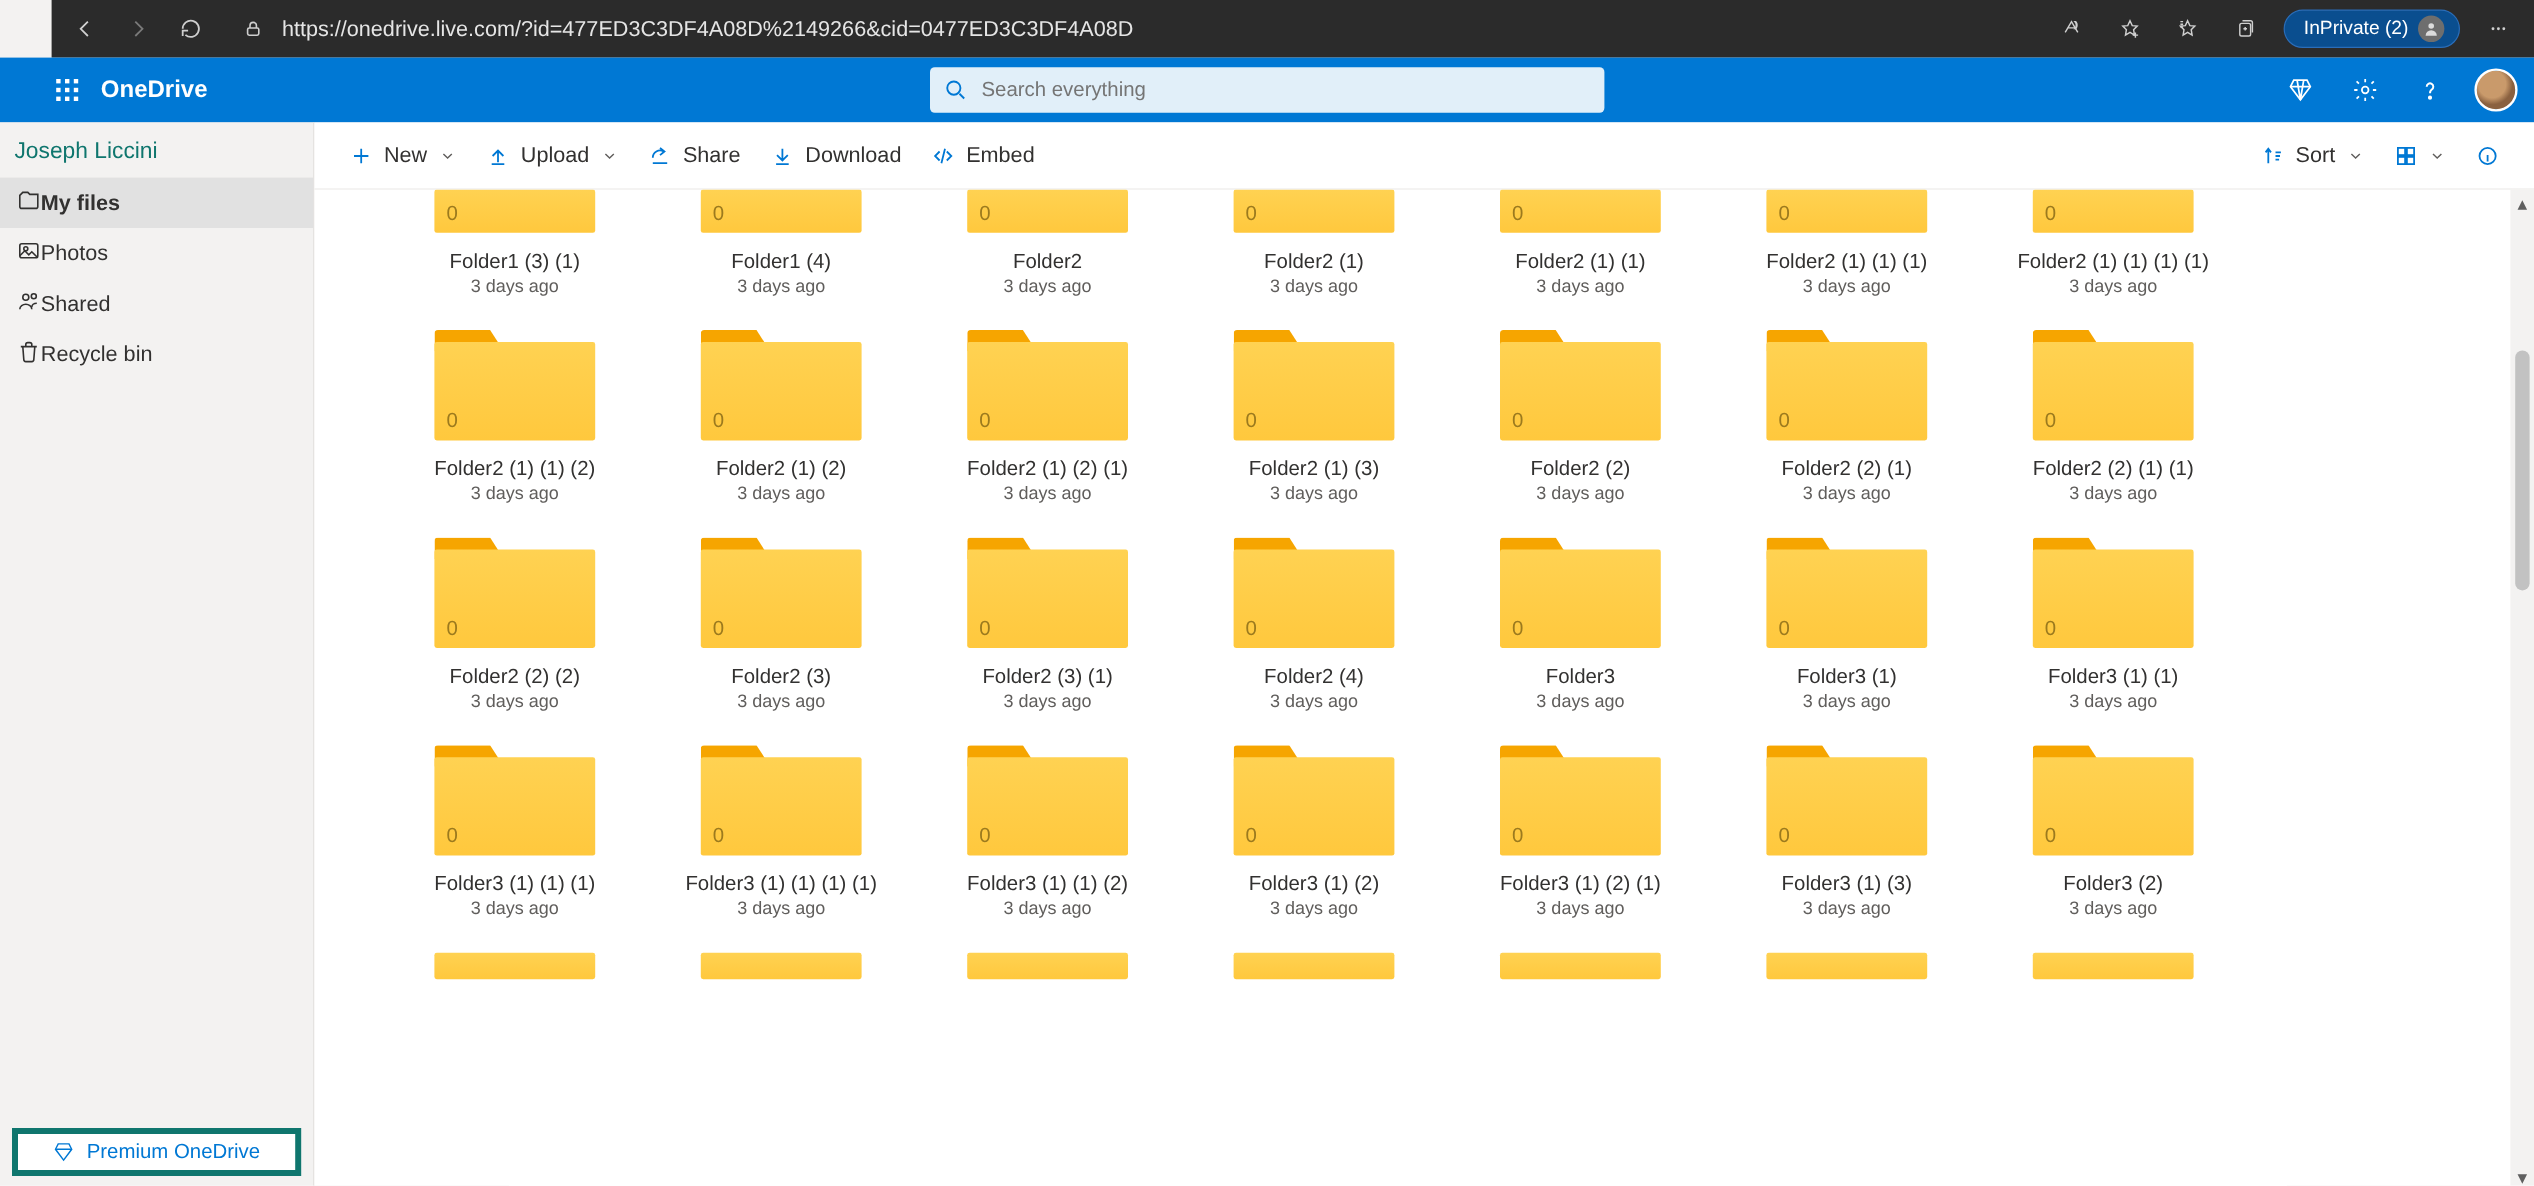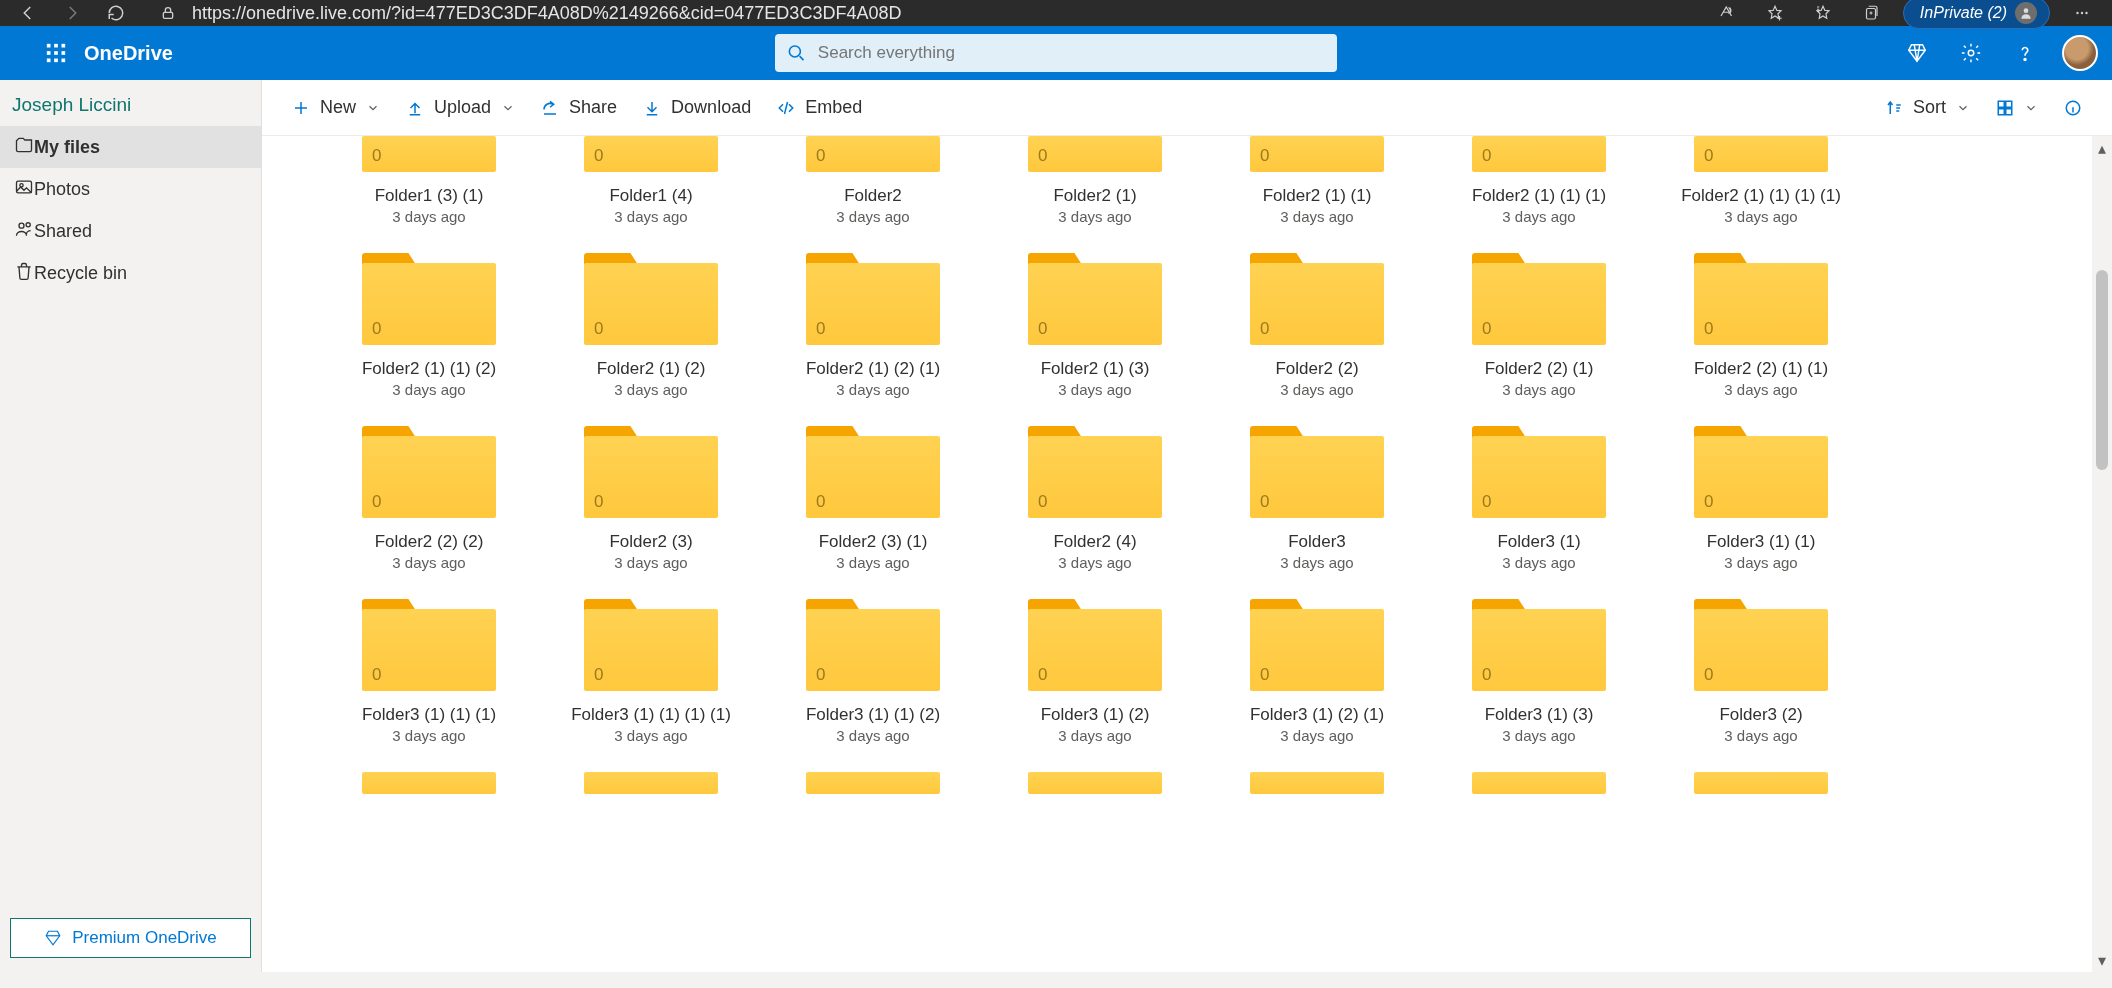--- a/index.html
+++ b/index.html
@@ -1,27 +1,27 @@
 <!DOCTYPE html>
 <html><head>
   <meta charset="utf-8">
   <style>
     * { margin: 0; padding: 0; box-sizing: border-box; font-family: "Segoe UI", -apple-system, sans-serif; }
     body { width: 2112px; height: 988px; overflow: hidden; background: #f3f2f1; transform-origin: top left; }
 
     
-    .browser-bar { height: 26px; background: #2b2b2b; display: flex; align-items: center; padding: 13px 8px; color: #cfcfcf; gap: 4px; }
+    .browser-bar { height: 48px; background: #2b2b2b; display: flex; align-items: center; padding: 13px 8px; color: #cfcfcf; gap: 4px; margin-left: 43px; }
     .browser-bar .nav-btn { width: 40px; height: 36px; display: flex; align-items: center; justify-content: center; border-radius: 4px; }
     .browser-bar .nav-btn svg { width: 18px; height: 18px; }
     .browser-bar .lock { width: 32px; display: flex; align-items: center; justify-content: center; margin-left: 12px; }
     .browser-bar .url { flex: 0 1 auto; font-size: 18px; color: #e5e5e5; margin-left: 4px; white-space: nowrap; }
     .browser-bar .spacer { flex: 1; }
     .browser-bar .right-icons { display: flex; align-items: center; gap: 4px; }
     .browser-bar .right-icons .nav-btn { width: 44px; }
-    .inprivate-pill { display: flex; align-items: center; gap: 8px; background: #0a4e8f; color: #fff; border-radius: 18px; padding: 4px 12px 4px 16px; font-size: 16px; margin: 0 6px; border: 1px solid #2a6db9; font-style: italic; }
+    .inprivate-pill { display: flex; align-items: center; gap: 8px; background: #0a4e8f; color: #fff; border-radius: 18px; padding: 4px 12px 4px 16px; font-size: 16px; margin: 0 6px; border: 1px solid #2a6db9; }
     .inprivate-pill .avatar { width: 22px; height: 22px; border-radius: 50%; background: #6e6e6e; display: flex; align-items: center; justify-content: center; }
 
     
     .od-header { height: 54px; background: #0078d4; display: flex; align-items: center; color: #fff; padding-left: 32px; }
     .waffle { width: 48px; height: 54px; display: flex; align-items: center; justify-content: center; }
     .waffle svg { width: 22px; height: 22px; }
     .app-title { font-size: 20px; font-weight: 600; margin-left: 4px; }
     .search-wrap { margin-left: auto; margin-right: auto; position: absolute; left: 50%; transform: translateX(-50%); }
     .search-box { width: 562px; height: 38px; background: #e1eff9; border-radius: 4px; display: flex; align-items: center; padding: 0 12px; gap: 12px; }
     .search-box input { border: none; background: transparent; outline: none; font-size: 17px; color: #5f6f7b; width: 100%; }
@@ -34,21 +34,21 @@
     
     .shell { display: flex; height: calc(988px - 42px - 54px); }
 
     .sidebar { width: 262px; background: #f3f2f1; border-right: 1px solid #e1dfdd; display: flex; flex-direction: column; }
     .user-name { font-size: 19px; color: #0f766e; padding: 14px 12px 10px; }
     .nav-list { list-style: none; }
     .nav-item { display: flex; align-items: center; gap: 0; height: 42px; padding: 0 14px; font-size: 18px; color: #323130; cursor: pointer; }
     .nav-item.active { background: #e1e1e1; font-weight: 600; }
     .nav-item svg { width: 20px; height: 20px; flex-shrink: 0; }
 
-    .premium-btn { margin: auto 10px 14px; border: 1px solid #0f766e; background: #fff; height: 40px; display: flex; align-items: center; justify-content: center; gap: 10px; font-size: 17px; color: #0078d4; cursor: pointer; }
+    .premium-btn { margin: auto 10px 14px; border: 5px solid #0f766e; background: #fff; height: 40px; display: flex; align-items: center; justify-content: center; gap: 10px; font-size: 17px; color: #0078d4; cursor: pointer; }
     .premium-btn svg { width: 18px; height: 18px; }
 
     .content { flex: 1; background: #fff; position: relative; display: flex; flex-direction: column; }
 
     
     .cmd-bar { height: 56px; border-bottom: 1px solid #edebe9; display: flex; align-items: center; padding: 0 20px; gap: 6px; }
     .cmd-btn { display: flex; align-items: center; gap: 10px; padding: 6px 10px; font-size: 18px; color: #323130; border-radius: 2px; cursor: pointer; }
     .cmd-btn svg { width: 18px; height: 18px; color: #0078d4; }
     .cmd-btn .chev { color: #605e5c; width: 14px; height: 14px; }
     .cmd-spacer { flex: 1; }

